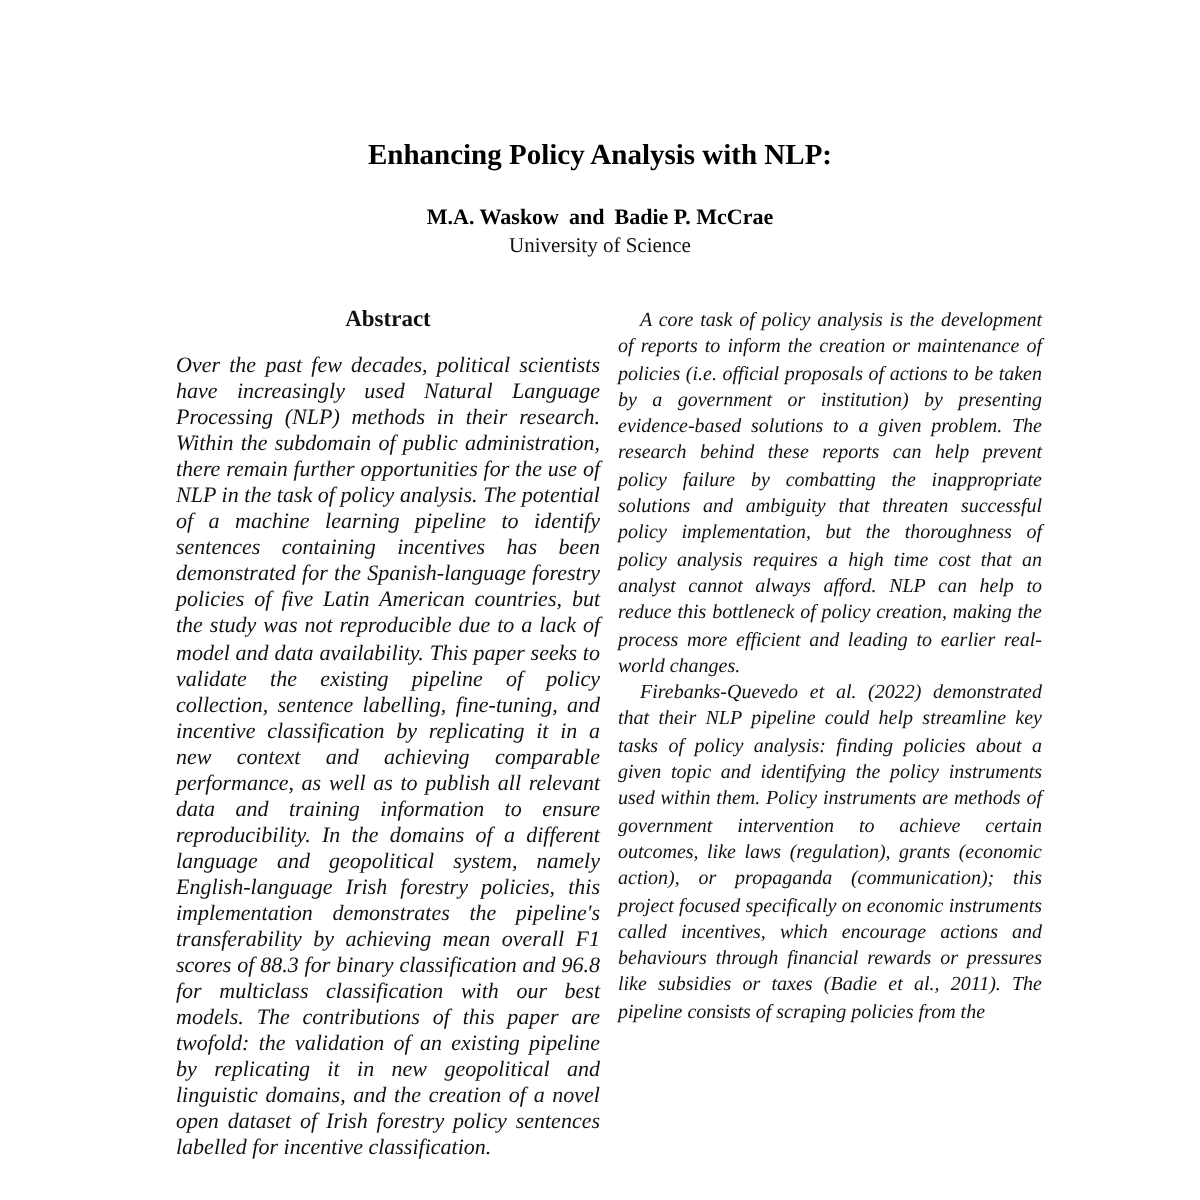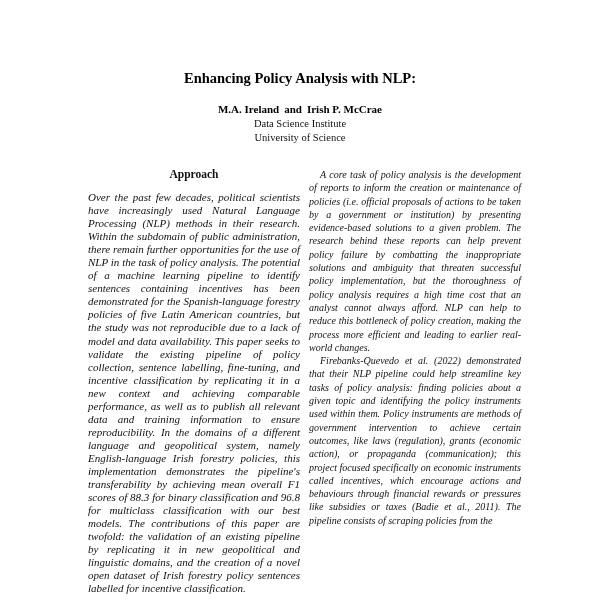--- a/index.html
+++ b/index.html
@@ -77,32 +77,31 @@
 </head>
 <body>
 
 <div class="page">
 
   <div class="title">
     <div>Enhancing Policy Analysis with NLP:</div>
   </div>
 
   <div class="authors">
-    <span>M.A. Ireland</span><span class="conj">and</span><span>Irish P. McCrae</span>
+    <span>M.A. Waskow</span><span class="conj">and</span><span>Badie P. McCrae</span>
   </div>
 
   <div class="affiliations">
-    <div>Data Science Institute</div>
     <div>University of Science</div>
   </div>
 
   <div class="columns">
 
     <div class="col">
-      <h2 class="abstract-heading">Approach</h2>
+      <h2 class="abstract-heading">Abstract</h2>
       <div class="abstract-body">Over the past few decades, political scientists have increasingly used Natural Language Processing (NLP) methods in their research. Within the subdomain of public administration, there remain further opportunities for the use of NLP in the task of policy analysis. The potential of a machine learning pipeline to identify sentences containing incentives has been demonstrated for the Spanish-language forestry policies of five Latin American countries, but the study was not reproducible due to a lack of model and data availability. This paper seeks to validate the existing pipeline of policy collection, sentence labelling, fine-tuning, and incentive classification by replicating it in a new context and achieving comparable performance, as well as to publish all relevant data and training information to ensure reproducibility. In the domains of a different language and geopolitical system, namely English-language Irish forestry policies, this implementation demonstrates the pipeline's transferability by achieving mean overall F1 scores of 88.3 for binary classification and 96.8 for multiclass classification with our best models. The contributions of this paper are twofold: the validation of an existing pipeline by replicating it in new geopolitical and linguistic domains, and the creation of a novel open dataset of Irish forestry policy sentences labelled for incentive classification.</div>
     </div>
 
     <div class="col body-text">
       <p class="indent">A core task of policy analysis is the development of reports to inform the creation or maintenance of policies (i.e. official proposals of actions to be taken by a government or institution) by presenting evidence-based solutions to a given problem. The research behind these reports can help prevent policy failure by combatting the inappropriate solutions and ambiguity that threaten successful policy implementation, but the thoroughness of policy analysis requires a high time cost that an analyst cannot always afford. NLP can help to reduce this bottleneck of policy creation, making the process more efficient and leading to earlier real-world changes.</p>
       <p class="indent">Firebanks-Quevedo et al. (2022) demonstrated that their NLP pipeline could help streamline key tasks of policy analysis: finding policies about a given topic and identifying the policy instruments used within them. Policy instruments are methods of government intervention to achieve certain outcomes, like laws (regulation), grants (economic action), or propaganda (communication); this project focused specifically on economic instruments called incentives, which encourage actions and behaviours through financial rewards or pressures like subsidies or taxes (Badie et al., 2011). The pipeline consists of scraping policies from the</p>
     </div>
 
   </div>
 

